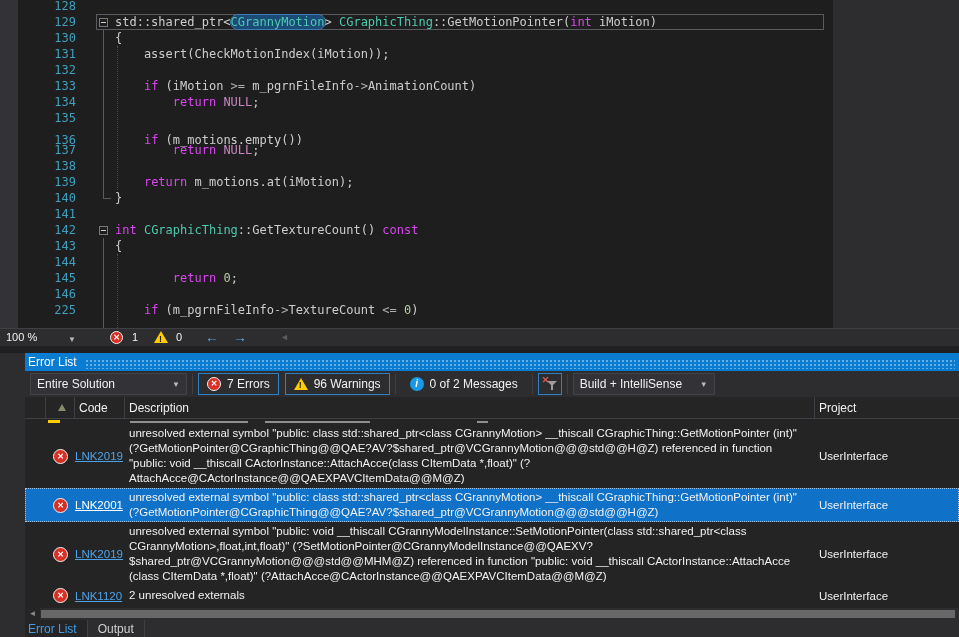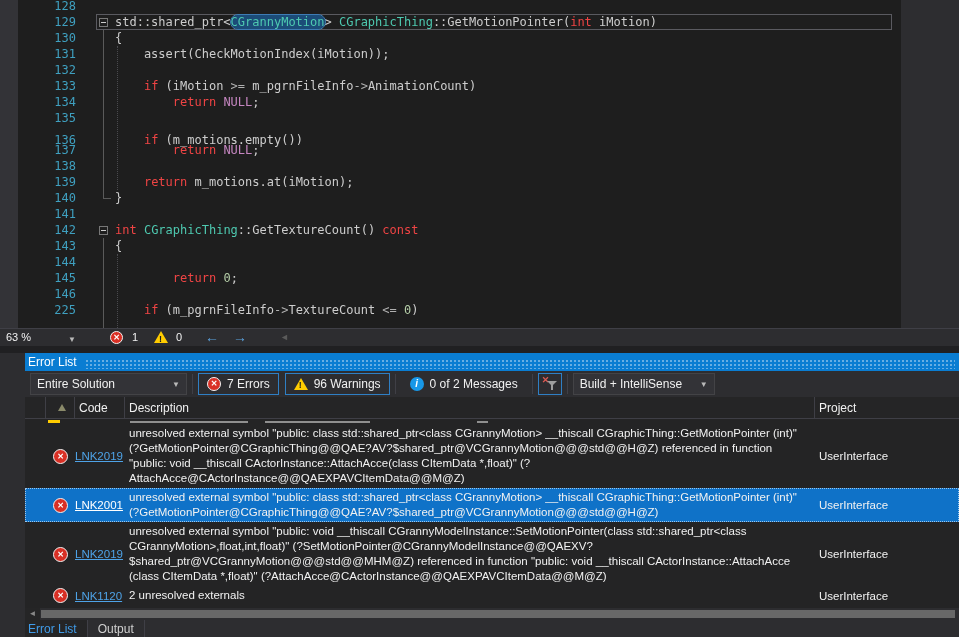--- a/index.html
+++ b/index.html
@@ -3,29 +3,29 @@
 <meta charset="utf-8">
 <style>
   html,body{margin:0;padding:0;}
   body{
     width:959px;height:637px;position:relative;overflow:hidden;
     background:#2d2d30;
     font-family:"Liberation Sans",sans-serif;
     -webkit-font-smoothing:antialiased;
   }
   
-  #editor-pane{position:absolute;left:0;top:0;width:901px;height:328px;background:#1e1e1e;overflow:hidden;}
+  #editor-pane{position:absolute;left:0;top:0;width:833px;height:328px;background:#1e1e1e;overflow:hidden;}
   #editor-pane .margin-strip{position:absolute;left:0;top:0;width:18px;height:328px;background:#333337;}
   .code-line{position:absolute;left:0;right:0;height:16px;line-height:16px;font-family:"DejaVu Sans Mono",monospace;font-size:12px;}
   .code-line .ln{position:absolute;left:0;top:0;width:76px;text-align:right;color:#3fa0c0;font-size:12px;}
   .code-line .code{position:absolute;left:115px;top:0;white-space:pre;}
   .code-line.current .cur-border{position:absolute;left:96px;right:9px;top:0;height:16px;border:1px solid #5a5a60;box-sizing:border-box;}
   .fold{position:absolute;left:99px;top:4px;width:9px;height:9px;border:1px solid #777;background:#1e1e1e;box-sizing:border-box;}
   .fold .fold-minus{position:absolute;left:1px;top:3px;width:5px;height:1px;background:#cccccc;}
-  .tk-k{color:#ef4444;}
+  .tk-k{color:#d946ef;}
   .tk-t{color:#4ec9b0;}
   .tk-p{color:#cdcdcd;}
   .tk-o{color:#b0b0b0;}
   .tk-m{color:#c586c0;}
   .tk-n{color:#b5cea8;}
   .tk-sel{color:#4ec9b0;background:#1b4c78;outline:1px solid #3e7cb4;border-radius:7px;}
   .outline-v{position:absolute;width:1px;background:#5a5a5a;left:103px;}
   .outline-corner{position:absolute;height:1px;background:#5a5a5a;left:103px;width:8px;}
   .indent-guide{position:absolute;left:117px;width:0;border-left:1px dotted #4a4a4e;}
   
@@ -192,21 +192,21 @@
 
   <div class="outline-v" style="top:30px;height:168px;"></div>
   <div class="outline-corner" style="top:198px;"></div>
   <div class="outline-v" style="top:238px;height:90px;"></div>
   <div class="indent-guide" style="top:46px;height:144px;"></div>
   <div class="indent-guide" style="top:254px;height:74px;"></div>
 </div>
 
 <div id="editor-statusbar">
   <div class="zoom-combo">
-    <span>63 %</span>
+    <span>100 %</span>
     <span class="zoom-caret">▼</span>
   </div>
   <div class="mini-badge" style="left:110px;">
     <span class="err-circle">✕</span>
     <span style="margin-left:6px;">1</span>
   </div>
   <div class="mini-badge" style="left:154px;">
     <span class="warn-tri"><i>!</i></span>
     <span style="margin-left:5px;vertical-align:top;">0</span>
   </div>

